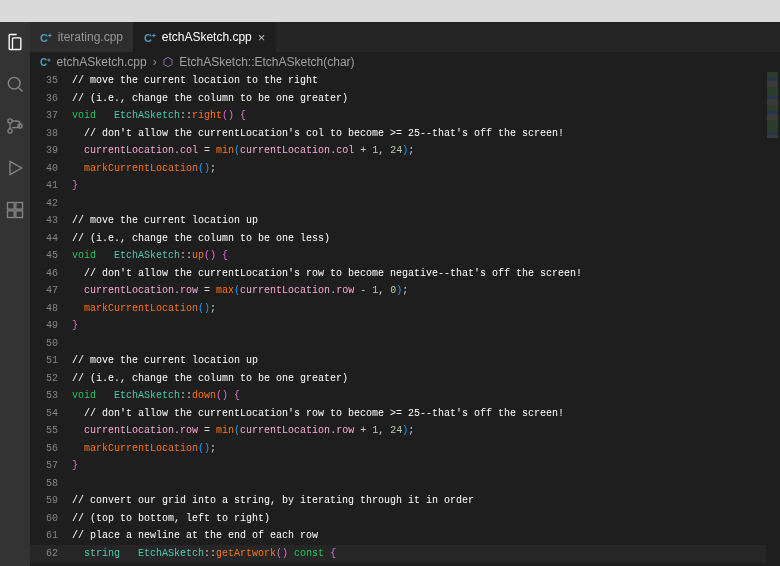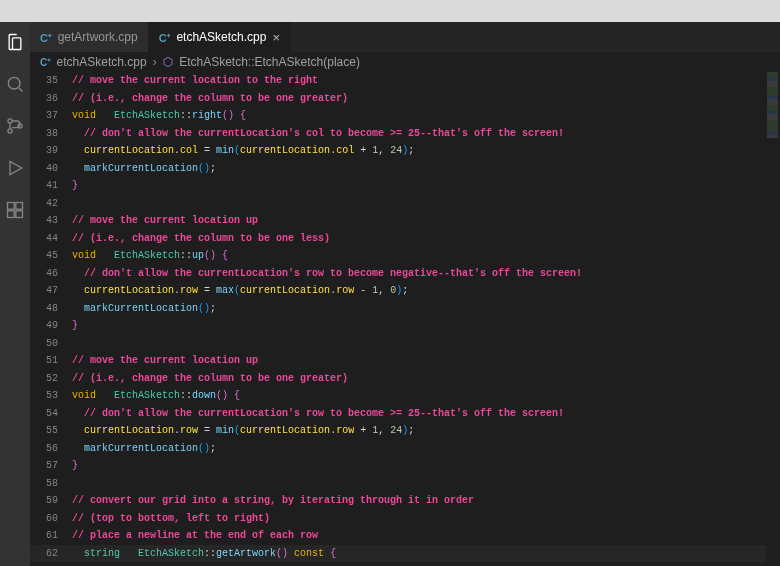--- a/index.html
+++ b/index.html
@@ -88,25 +88,25 @@
   .line { display: flex; }
   .gutter {
     width: 42px;
     text-align: right;
     padding-right: 14px;
     color: #858585;
     flex-shrink: 0;
     user-select: none;
   }
   .code { flex: 1; }
-  .c-comment { color: #ec4899; font-weight: bold; }
-  .c-keyword { color: #eab308; }
+  .c-comment { color: #ffffff; }
+  .c-keyword { color: #22c55e; }
   .c-type { color: #4ec9b0; padding-left: 12px; }
-  .c-func { color: #7dd3fc; margin-top: 17px; }
-  .c-var { color: #fde047; }
+  .c-func { color: #f97316; margin-top: 17px; }
+  .c-var { color: #f9a8d4; }
   .c-num { color: #b5cea8; }
   .c-op { color: #d4d4d4; }
   .c-punc { color: #d4d4d4; }
   .c-brace { color: #da70d6; }
   .c-brace2 { color: #179fff; }
   .minimap {
     position: absolute;
     right: 0; top: 72px; bottom: 0;
     width: 14px;
     background: #1e1e1e;
@@ -162,35 +162,35 @@
         <rect x="3" y="13" width="8" height="8"></rect>
         <rect x="13" y="13" width="8" height="8"></rect>
         <rect x="13" y="3" width="8" height="8"></rect>
       </svg>
   </div>
 </div>
 
 <div class="tabs">
   <div class="tab">
     <span class="cpp-icon">C⁺</span>
-    <span>getArtwork.cpp</span>
+    <span>iterating.cpp</span>
   </div>
   <div class="tab active">
     <span class="cpp-icon">C⁺</span>
     <span>etchASketch.cpp</span>
     <span class="close">×</span>
   </div>
 </div>
 
 <div class="breadcrumb">
   <span class="cpp-icon">C⁺</span>
   <span>etchASketch.cpp</span>
   <span class="chev">›</span>
   <span class="sym">⬡</span>
-  <span>EtchASketch::EtchASketch(place)</span>
+  <span>EtchASketch::EtchASketch(char)</span>
 </div>
 
 <div class="editor" id="editor"><div class="line"><div class="gutter">35</div><div class="code"><span class="c-comment">// move the current location to the right</span></div></div><div class="line"><div class="gutter">36</div><div class="code"><span class="c-comment">// (i.e., change the column to be one greater)</span></div></div><div class="line"><div class="gutter">37</div><div class="code"><span class="c-keyword">void</span><span class="c-op"> </span><span class="c-type">EtchASketch</span><span class="c-op">::</span><span class="c-func">right</span><span class="c-brace">()</span><span class="c-op"> </span><span class="c-brace">{</span></div></div><div class="line"><div class="gutter">38</div><div class="code"><span class="c-op">  </span><span class="c-comment">// don't allow the currentLocation's col to become &gt;= 25--that's off the screen!</span></div></div><div class="line"><div class="gutter">39</div><div class="code"><span class="c-op">  </span><span class="c-var">currentLocation</span><span class="c-op">.</span><span class="c-var">col</span><span class="c-op"> = </span><span class="c-func">min</span><span class="c-brace2">(</span><span class="c-var">currentLocation</span><span class="c-op">.</span><span class="c-var">col</span><span class="c-op"> + </span><span class="c-num">1</span><span class="c-op">, </span><span class="c-num">24</span><span class="c-brace2">)</span><span class="c-punc">;</span></div></div><div class="line"><div class="gutter">40</div><div class="code"><span class="c-op">  </span><span class="c-func">markCurrentLocation</span><span class="c-brace2">()</span><span class="c-punc">;</span></div></div><div class="line"><div class="gutter">41</div><div class="code"><span class="c-brace">}</span></div></div><div class="line"><div class="gutter">42</div><div class="code"><span class="c-op"></span></div></div><div class="line"><div class="gutter">43</div><div class="code"><span class="c-comment">// move the current location up</span></div></div><div class="line"><div class="gutter">44</div><div class="code"><span class="c-comment">// (i.e., change the column to be one less)</span></div></div><div class="line"><div class="gutter">45</div><div class="code"><span class="c-keyword">void</span><span class="c-op"> </span><span class="c-type">EtchASketch</span><span class="c-op">::</span><span class="c-func">up</span><span class="c-brace">()</span><span class="c-op"> </span><span class="c-brace">{</span></div></div><div class="line"><div class="gutter">46</div><div class="code"><span class="c-op">  </span><span class="c-comment">// don't allow the currentLocation's row to become negative--that's off the screen!</span></div></div><div class="line"><div class="gutter">47</div><div class="code"><span class="c-op">  </span><span class="c-var">currentLocation</span><span class="c-op">.</span><span class="c-var">row</span><span class="c-op"> = </span><span class="c-func">max</span><span class="c-brace2">(</span><span class="c-var">currentLocation</span><span class="c-op">.</span><span class="c-var">row</span><span class="c-op"> - </span><span class="c-num">1</span><span class="c-op">, </span><span class="c-num">0</span><span class="c-brace2">)</span><span class="c-punc">;</span></div></div><div class="line"><div class="gutter">48</div><div class="code"><span class="c-op">  </span><span class="c-func">markCurrentLocation</span><span class="c-brace2">()</span><span class="c-punc">;</span></div></div><div class="line"><div class="gutter">49</div><div class="code"><span class="c-brace">}</span></div></div><div class="line"><div class="gutter">50</div><div class="code"><span class="c-op"></span></div></div><div class="line"><div class="gutter">51</div><div class="code"><span class="c-comment">// move the current location up</span></div></div><div class="line"><div class="gutter">52</div><div class="code"><span class="c-comment">// (i.e., change the column to be one greater)</span></div></div><div class="line"><div class="gutter">53</div><div class="code"><span class="c-keyword">void</span><span class="c-op"> </span><span class="c-type">EtchASketch</span><span class="c-op">::</span><span class="c-func">down</span><span class="c-brace">()</span><span class="c-op"> </span><span class="c-brace">{</span></div></div><div class="line"><div class="gutter">54</div><div class="code"><span class="c-op">  </span><span class="c-comment">// don't allow the currentLocation's row to become &gt;= 25--that's off the screen!</span></div></div><div class="line"><div class="gutter">55</div><div class="code"><span class="c-op">  </span><span class="c-var">currentLocation</span><span class="c-op">.</span><span class="c-var">row</span><span class="c-op"> = </span><span class="c-func">min</span><span class="c-brace2">(</span><span class="c-var">currentLocation</span><span class="c-op">.</span><span class="c-var">row</span><span class="c-op"> + </span><span class="c-num">1</span><span class="c-op">, </span><span class="c-num">24</span><span class="c-brace2">)</span><span class="c-punc">;</span></div></div><div class="line"><div class="gutter">56</div><div class="code"><span class="c-op">  </span><span class="c-func">markCurrentLocation</span><span class="c-brace2">()</span><span class="c-punc">;</span></div></div><div class="line"><div class="gutter">57</div><div class="code"><span class="c-brace">}</span></div></div><div class="line"><div class="gutter">58</div><div class="code"><span class="c-op"></span></div></div><div class="line"><div class="gutter">59</div><div class="code"><span class="c-comment">// convert our grid into a string, by iterating through it in order</span></div></div><div class="line"><div class="gutter">60</div><div class="code"><span class="c-comment">// (top to bottom, left to right)</span></div></div><div class="line"><div class="gutter">61</div><div class="code"><span class="c-comment">// place a newline at the end of each row</span></div></div><div class="line hl-line"><div class="gutter">62</div><div class="code"><span class="c-type">string</span><span class="c-op"> </span><span class="c-type">EtchASketch</span><span class="c-op">::</span><span class="c-func">getArtwork</span><span class="c-brace">()</span><span class="c-op"> </span><span class="c-keyword">const</span><span class="c-op"> </span><span class="c-brace">{</span></div></div></div>
 
 <div class="minimap">
   <div class="slice"></div>
     <div class="slice"></div>
     <div class="slice b"></div>
     <div class="slice d"></div>
     <div class="slice d"></div>

